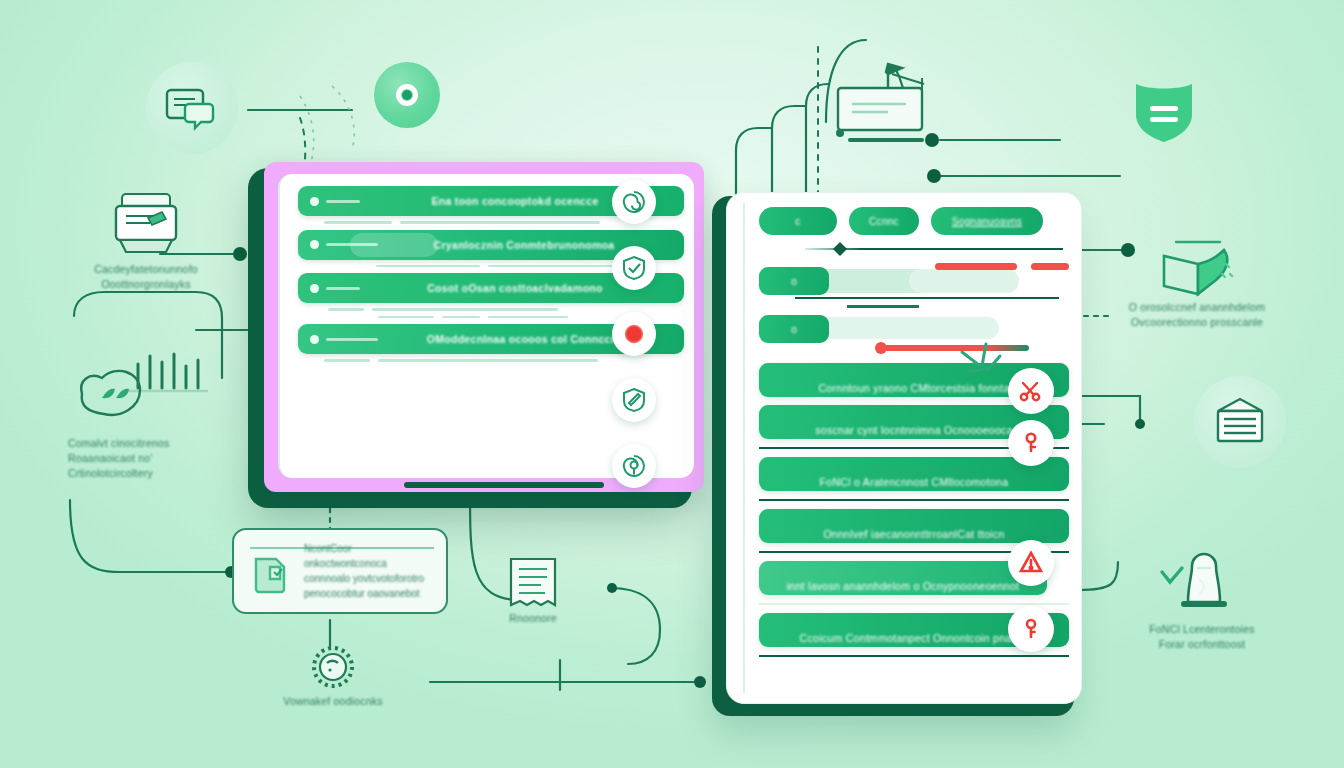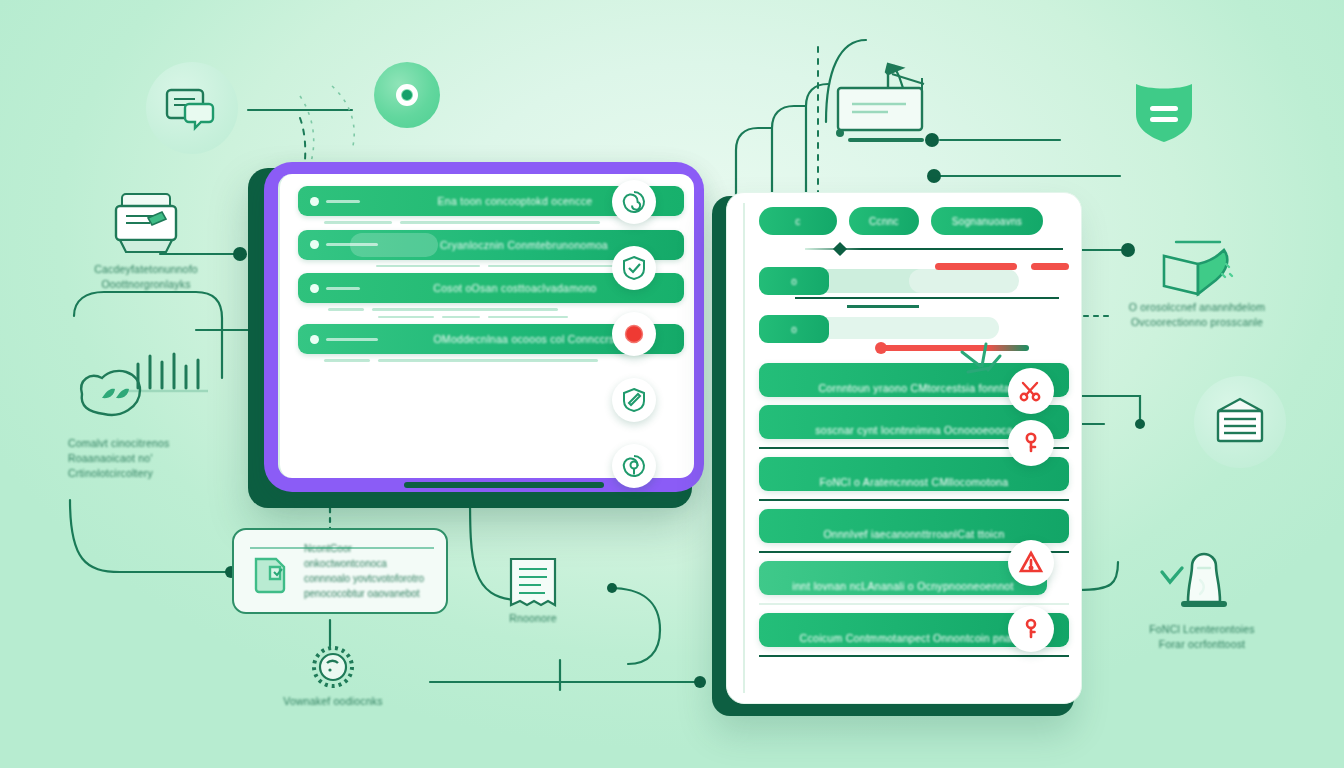--- a/index.html
+++ b/index.html
@@ -20,22 +20,23 @@
 
   
   .device {
     position: absolute; left: 248px; top: 168px; width: 444px; height: 340px;
     border-radius: 20px;
     background: #0d5f42;
     box-shadow: 0 18px 40px rgba(12,80,56,.22);
   }
   .device-inner {
     position: absolute; left: 16px; top: -6px; width: 440px; height: 330px;
-    border-radius: 28px; background: #8b5cf6;
+    border-radius: 12px; background: #f0abfc;
     box-shadow: 0 10px 26px rgba(12,80,56,.14);
+    font-weight: bold;
   }
   .device-screen {
     position: absolute; left: 14px; top: 12px; right: 10px; bottom: 14px;
     border-radius: 14px; background: #ffffff;
     border-left: 2px solid #d8f0e3;
     padding: 12px 10px 10px 18px;
   }
   .row-block { position: relative; margin-bottom: 6px; }
   .row-pill {
     position: relative;
@@ -112,21 +113,21 @@
   .pill {
     height: 28px; border-radius: 14px;
     background: linear-gradient(95deg,#23bd78,#13a869);
     display: flex; align-items: center; justify-content: center;
     padding: 0 14px; color: #fff; font-size: 10px; letter-spacing: .3px;
     filter: blur(.25px);
   }
   .pill span { filter: blur(.8px); white-space: nowrap; }
   .pill.p1 { width: 78px; }
   .pill.p2 { width: 70px; }
-  .pill.p3 { width: 112px; }
+  .pill.p3 { width: 112px; text-decoration: underline; }
 
   .slider-line { position: relative; height: 12px; margin: 8px 0 10px 46px; }
   .slider-line .track { position: absolute; left: 0; right: 6px; top: 5px; height: 2px; background: #0d5f42; }
   .slider-line .track.soft { background: linear-gradient(90deg,#d3efe0,#0d5f42 22%); }
   .slider-line .knob { position: absolute; left: 30px; top: 1px; width: 10px; height: 10px; background: #0d5f42; transform: rotate(45deg); }
 
   .band { position: relative; height: 34px; margin-bottom: 6px; }
   .band .lead {
     position: absolute; left: 0; top: 2px; width: 70px; height: 28px; border-radius: 9px;
     background: linear-gradient(95deg,#23bd78,#14a96a);
@@ -475,21 +476,21 @@
         <div class="sep"></div>
         <div class="wide-row">
           <span>FoNCl o Aratencnnost CMllocomotona</span>
         </div>
         <div class="sep"></div>
         <div class="wide-row">
           <span>Onnnlvef iaecanonnttrroanlCat ttoicn</span>
         </div>
         <div class="sep"></div>
         <div class="wide-row pale short">
-          <span>innt lovnan ncLAnanali o Ocnypnooneoennot</span>
+          <span>innt lavosn anannhdelom o Ocnypnooneoennot</span>
         </div>
         <div class="sep light"></div>
         <div class="wide-row">
           <span>Ccoicum Contmmotanpect Onnontcoin pnatrre</span>
         </div>
         <div class="sep"></div>
 
       </div>
     </div>
   </div>

